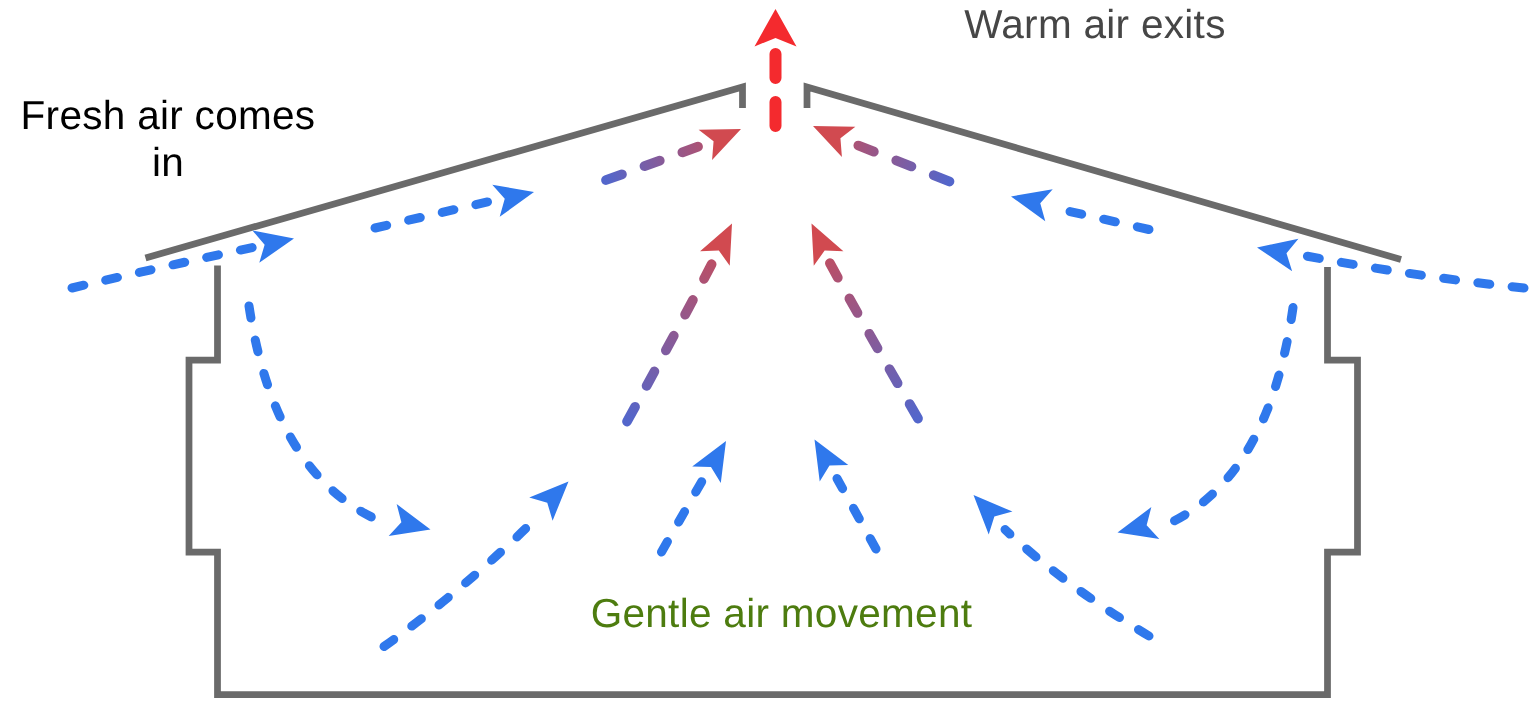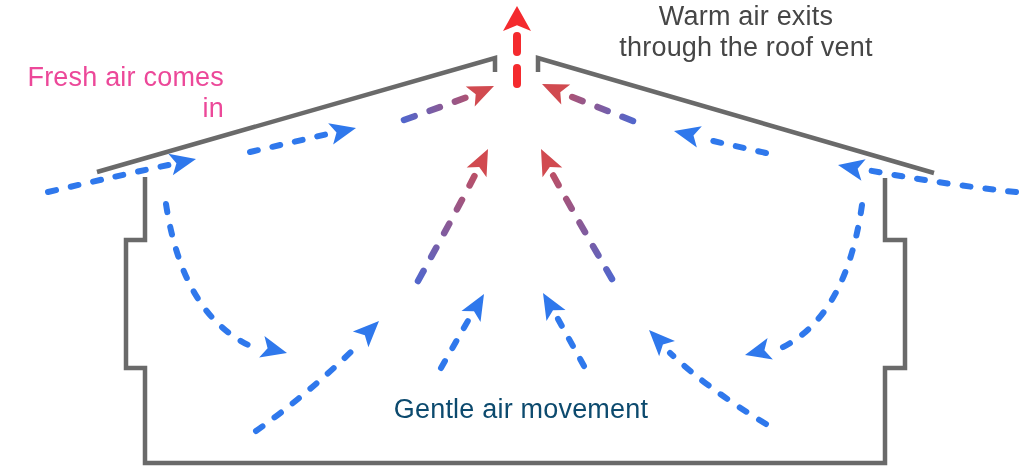--- a/index.html
+++ b/index.html
@@ -12,21 +12,21 @@
   }
   .stage svg{position:absolute;left:0;top:0;}
   .lbl{
     position:absolute;
     text-align:center;
     font-size:27px;
     line-height:31px;
     letter-spacing:0.2px;
   }
   #lbl-fresh{left:0px;top:62px;width:224px;}
-  #lbl-warm{left:612px;top:1px;width:268px;}
+  #lbl-warm{left:596px;top:1px;width:268px;}
   #lbl-gentle{left:388px;top:394px;width:266px;}
 </style>
 </head>
 <body>
 
 <div class="stage" style="background: rgb(255, 255, 255);">
   <svg width="1024" height="469" viewBox="0 0 1024 469" xmlns="http://www.w3.org/2000/svg">
       <defs>
         <linearGradient id="mg10" gradientUnits="userSpaceOnUse" x1="404" y1="120" x2="494" y2="86">
           <stop offset="0" stop-color="#5366cb"></stop>
@@ -73,23 +73,22 @@
       <path d="M633,121 Q590,104 567,95" fill="none" stroke="url(#mg11)" stroke-width="6.5" stroke-linecap="round" stroke-dasharray="11 16"></path>
       <path d="M0 0 L-26 11 L-20.02 0 L-26 -11 Z" fill="#d14a50" transform="translate(542 84) rotate(204)"></path>
       <path d="M418,281 Q456,212 475,175" fill="none" stroke="url(#mg12)" stroke-width="6.5" stroke-linecap="round" stroke-dasharray="11 16"></path>
       <path d="M0 0 L-26 11 L-20.02 0 L-26 -11 Z" fill="#d14a50" transform="translate(488 149) rotate(-64)"></path>
       <path d="M612,279 Q572,210 553,175" fill="none" stroke="url(#mg13)" stroke-width="6.5" stroke-linecap="round" stroke-dasharray="11 16"></path>
       <path d="M0 0 L-26 11 L-20.02 0 L-26 -11 Z" fill="#d14a50" transform="translate(541 149) rotate(244)"></path>
       <path d="M517,84 L517,33" fill="none" stroke="#f42a2e" stroke-width="8" stroke-linecap="round" stroke-dasharray="16 16"></path>
       <path d="M0 0 L-25 14 L-19.25 0 L-25 -14 Z" fill="#f42a2e" transform="translate(517 6) rotate(-90)"></path>
     </svg>
 
-  <div class="lbl" id="lbl-fresh" style="color: #ec4899; text-align: right;">
+  <div class="lbl" id="lbl-fresh" style="color: #000000;">
     <div>Fresh air comes in</div>
   </div>
 
   <div class="lbl" id="lbl-warm" style="color: rgb(70, 70, 70);">
     <div>Warm air exits</div>
-    <div>through the roof vent</div>
   </div>
 
-  <div class="lbl" id="lbl-gentle" style="color: #0c4a6e;">Gentle air movement</div>
+  <div class="lbl" id="lbl-gentle" style="color: #4d7c0f;">Gentle air movement</div>
 </div>
 
 </body></html>

